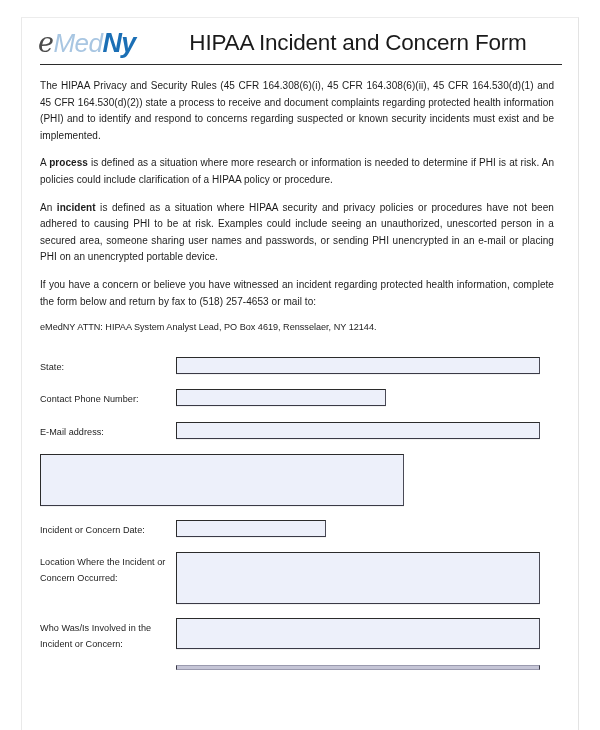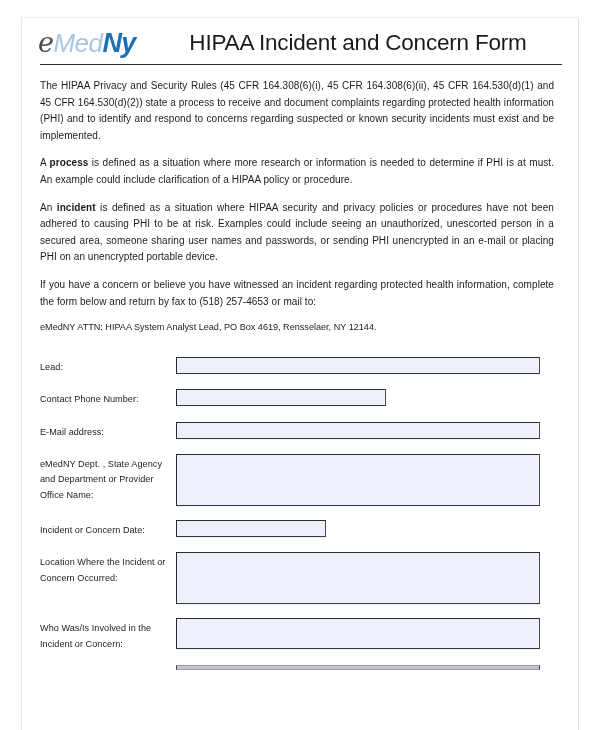--- a/index.html
+++ b/index.html
@@ -187,48 +187,47 @@
           <span class="lg-e">e</span><span class="lg-med">Med</span><span class="lg-ny">Ny</span>
         </div>
         <div class="doc-title">HIPAA Incident and Concern Form</div>
       </div>
       <div class="header-rule"></div>
 
       <div class="body-area">
 
         <p class="para">The HIPAA Privacy and Security Rules (45 CFR 164.308(6)(i), 45 CFR 164.308(6)(ii), 45 CFR 164.530(d)(1) and 45 CFR 164.530(d)(2)) state a process to receive and document complaints regarding protected health information (PHI) and to identify and respond to concerns regarding suspected or known security incidents must exist and be implemented.</p>
 
-        <p class="para"><span>A </span><b>process</b><span> is defined as a situation where more research or information is needed to determine if PHI is at must.  An example could include clarification of a HIPAA policy or procedure.</span></p>
+        <p class="para"><span>A </span><b>process</b><span> is defined as a situation where more research or information is needed to determine if PHI is at risk.  An policies could include clarification of a HIPAA policy or procedure.</span></p>
 
         <p class="para"><span>An </span><b>incident</b><span> is defined as a situation where HIPAA security and privacy policies or procedures have not been adhered to causing PHI to be at risk.  Examples could include seeing an unauthorized, unescorted person in a secured area, someone sharing user names and passwords, or sending PHI unencrypted in an e-mail or placing PHI on an unencrypted portable device.</span></p>
 
         <p class="para tight">If you have a concern or believe you have witnessed an incident regarding protected health information, complete the form below and return by fax to (518) 257-4653 or mail to:</p>
 
         <div class="addr-line">eMedNY  ATTN: HIPAA System Analyst Lead, PO Box 4619, Rensselaer, NY 12144.</div>
       </div>
 
       <div class="form-area">
 
         <div class="form-row">
-          <div class="form-label">Lead:</div>
+          <div class="form-label">State:</div>
           <div class="field w-full h-one"></div>
         </div>
 
         <div class="form-row">
           <div class="form-label">Contact Phone Number:</div>
           <div class="field w-mid h-one"></div>
         </div>
 
         <div class="form-row">
           <div class="form-label">E-Mail address:</div>
           <div class="field w-full h-one"></div>
         </div>
 
         <div class="form-row">
-          <div class="form-label">eMedNY Dept. , State Agency and Department or Provider Office Name:</div>
           <div class="field w-full h-three"></div>
         </div>
 
         <div class="form-row">
           <div class="form-label">Incident or Concern Date:</div>
           <div class="field w-date h-one"></div>
         </div>
 
         <div class="form-row">
           <div class="form-label">Location Where the Incident or Concern Occurred:</div>

